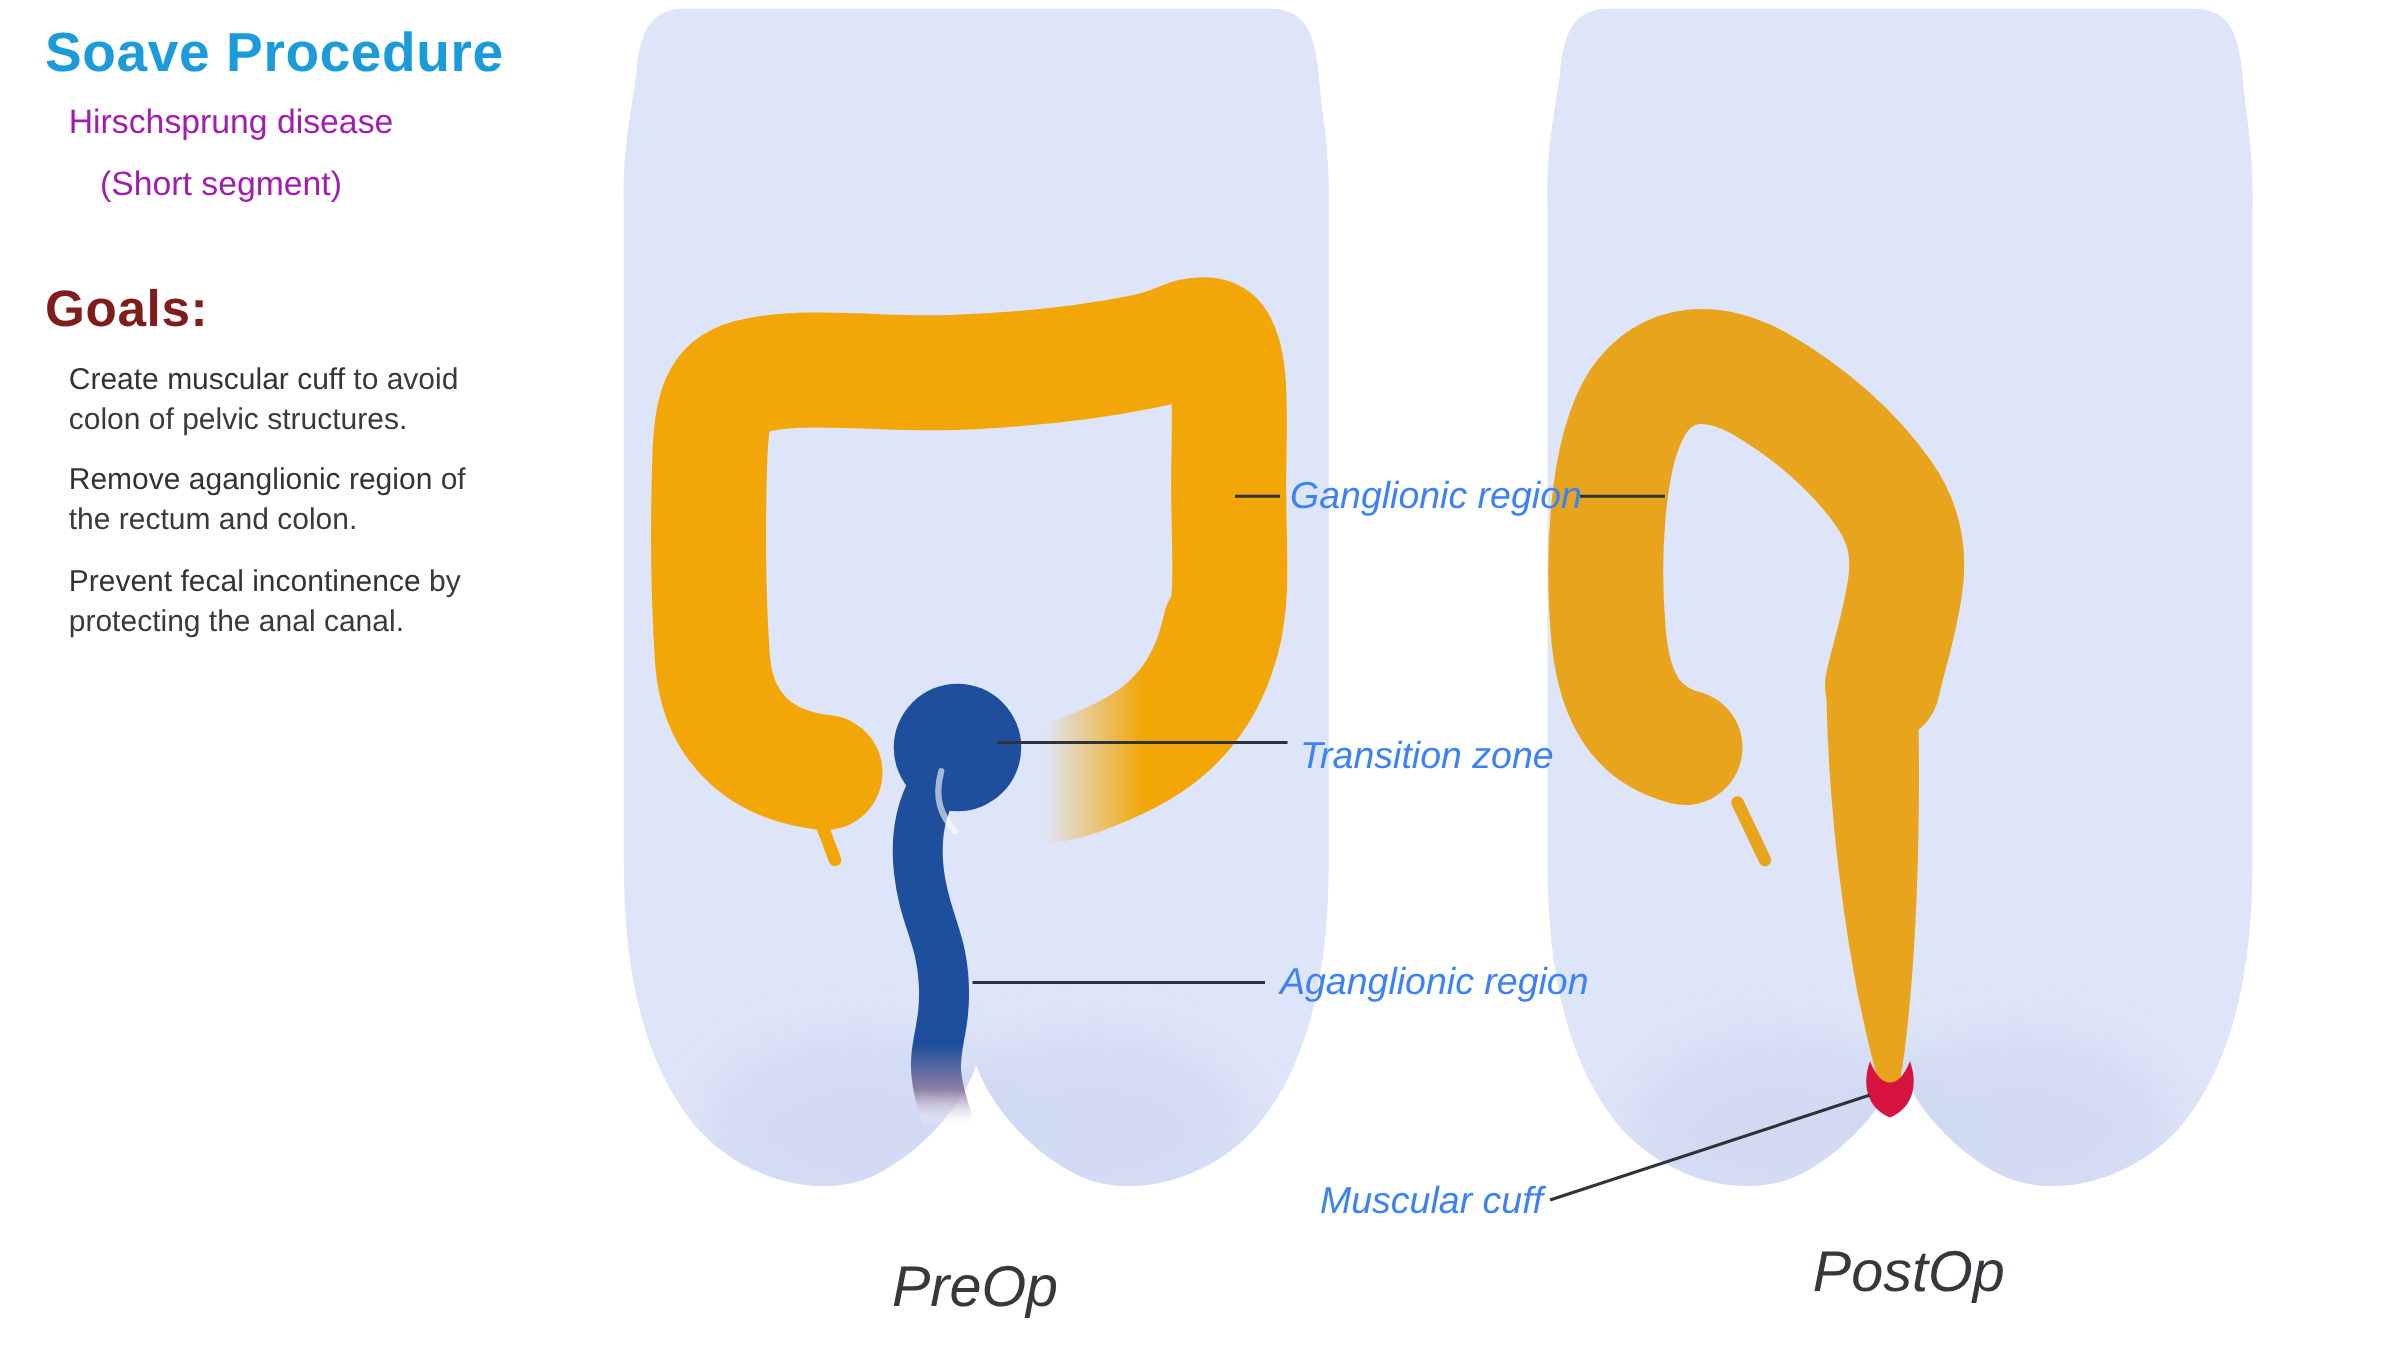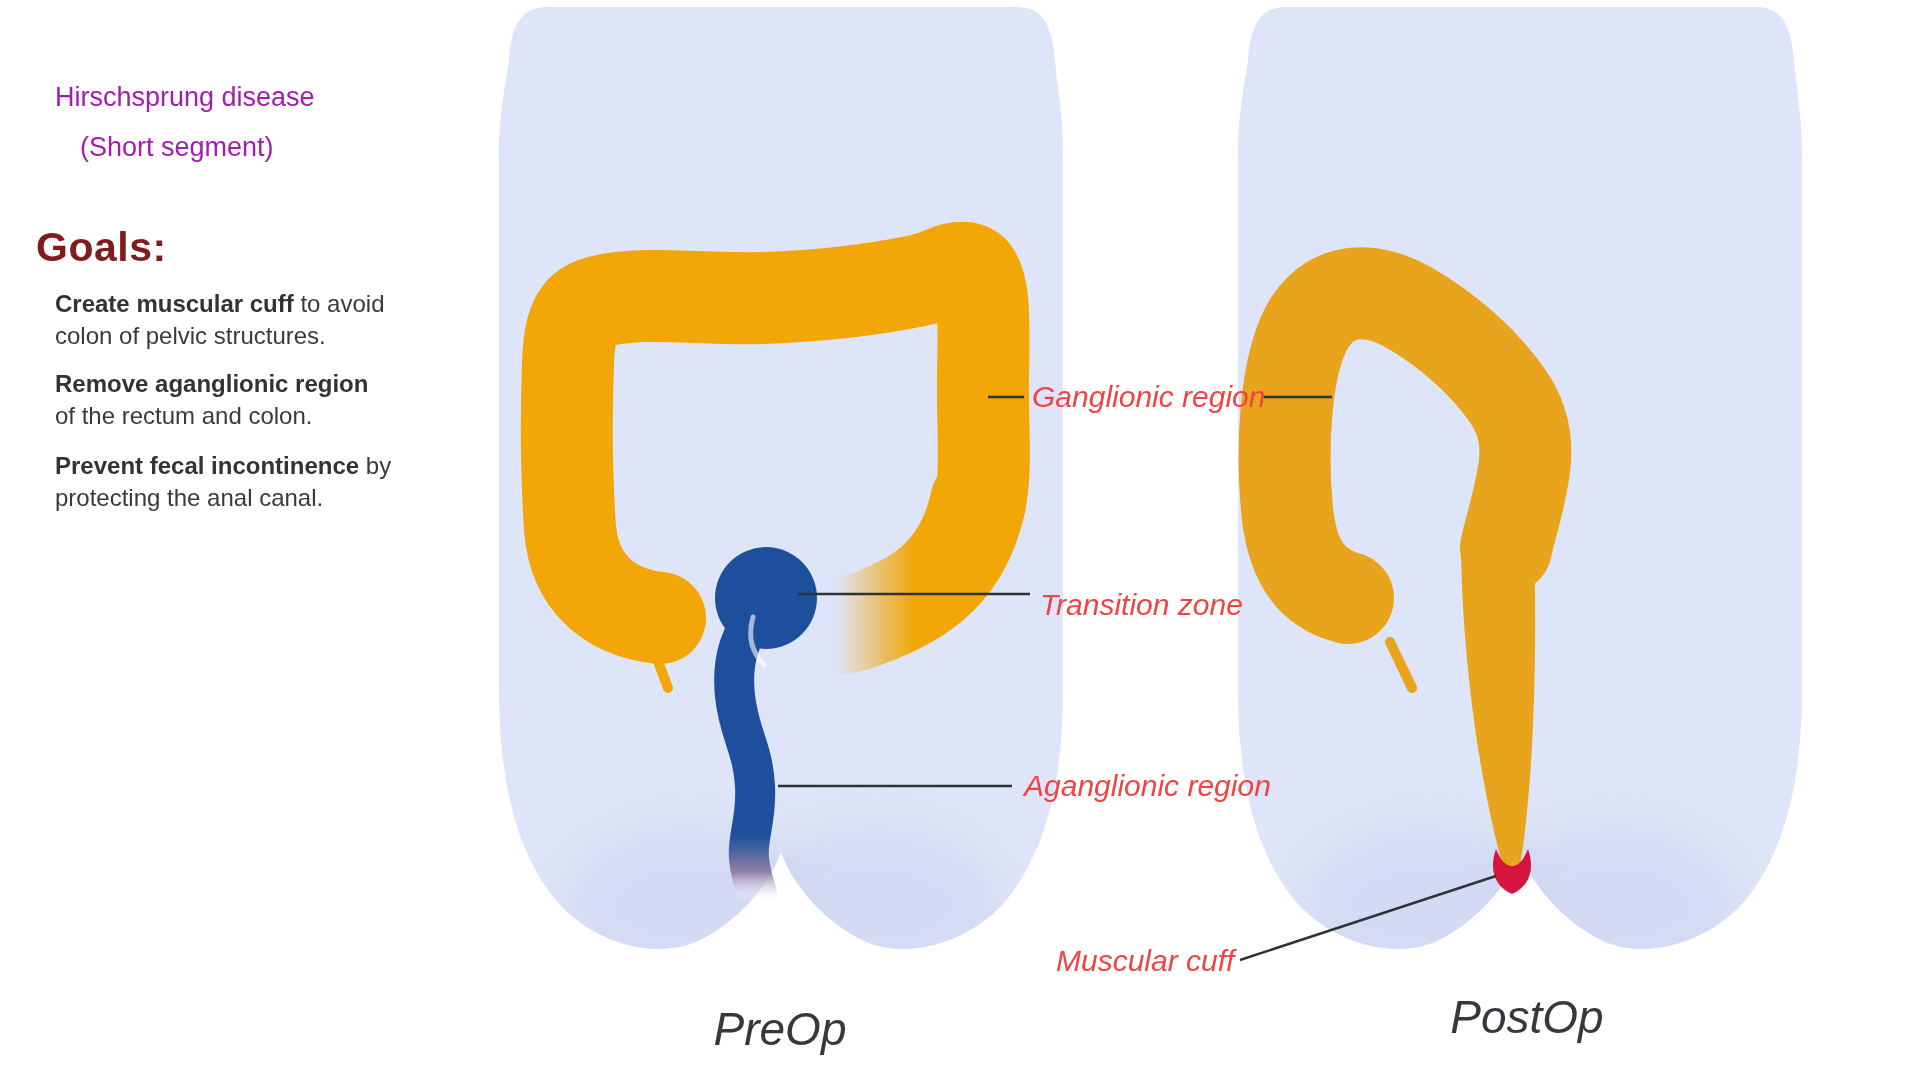--- a/index.html
+++ b/index.html
@@ -25,30 +25,30 @@
   .subtitle.l2{top:132px;margin-left:25px;}
   .goals-heading{
     position:absolute;left:36px;top:224px;
     font-size:41px;font-weight:700;letter-spacing:0.5px;
     color:#7f1d1d;
   }
   .goal{
     position:absolute;left:55px;width:340px;
     font-size:24px;line-height:32px;color:#3a3a3b;
   }
-  .goal .lead{font-weight:700;color:#333334;}
+  .goal .lead{font-weight:400;color:#333334;}
   .goal.g1{top:288px;}
   .goal.g2{top:368px;}
   .goal.g3{top:450px;}
   
   .anno{
     position:absolute;
     font-style:italic;
     font-size:30px;line-height:34px;
-    color:#ef4444;
+    color:#3b82f6;
     white-space:nowrap;
   }
   .anno.ganglionic{left:1032px;top:380px;}
   .anno.transition{left:1040px;top:577px;margin-top:11px;}
   .anno.aganglionic{left:1024px;top:769px;}
   .anno.cuff{left:1056px;top:944px;}
   .caption{
     position:absolute;
     font-style:italic;
     font-size:46px;
@@ -58,20 +58,21 @@
   }
   .caption.pre{left:780px;top:1002px;}
   .caption.post{left:1527px;top:990px;text-align:right;}
   svg#art{position:absolute;left:0;top:0;}
 </style>
 </head>
 <body>
 
 <div id="page">
 
+  <div class="page-title">Soave Procedure</div>
   <div class="subtitle l1">Hirschsprung disease</div>
   <div class="subtitle l2">(Short segment)</div>
   <div class="goals-heading">Goals:</div>
 
   <div class="goal g1"><span class="lead">Create muscular cuff</span><span> to avoid colon of  pelvic structures.</span></div>
   <div class="goal g3"><span class="lead">Prevent fecal incontinence</span><span> by protecting the anal canal.</span></div>
   <div class="goal g2"><span class="lead">Remove aganglionic region</span><span> of the rectum and colon.</span></div>
 
   <svg id="art" width="1920" height="1080" viewBox="0 0 1920 1080">
     <defs>

